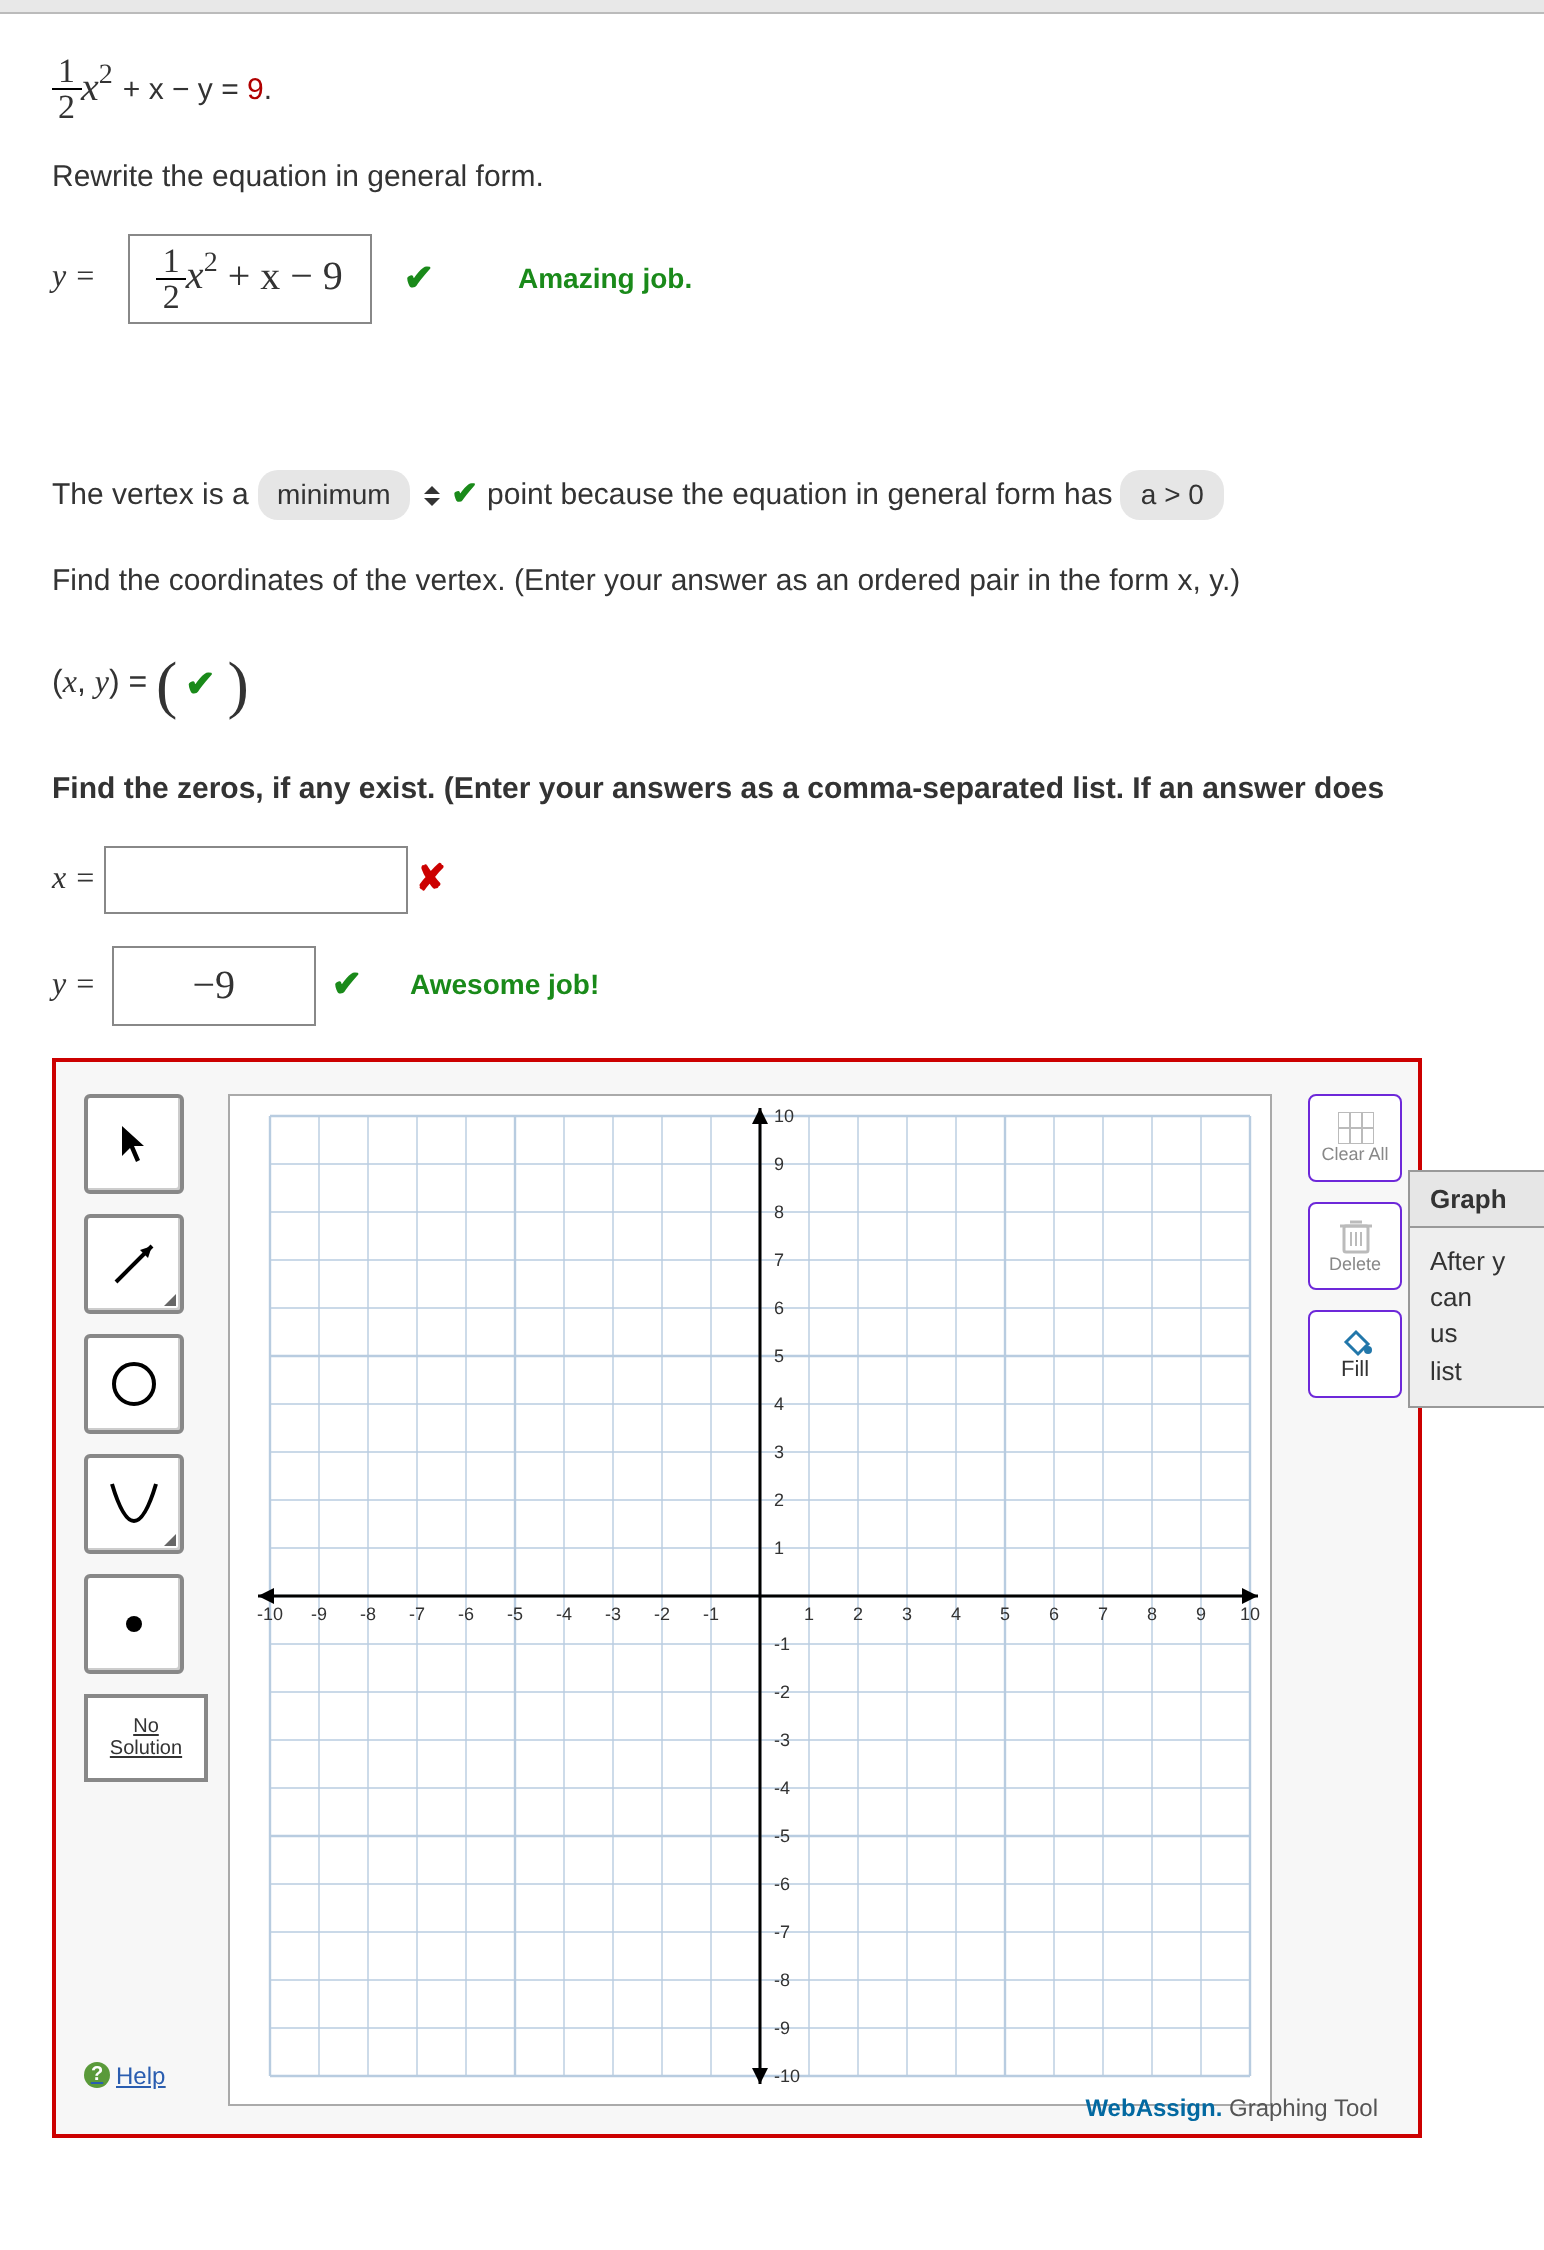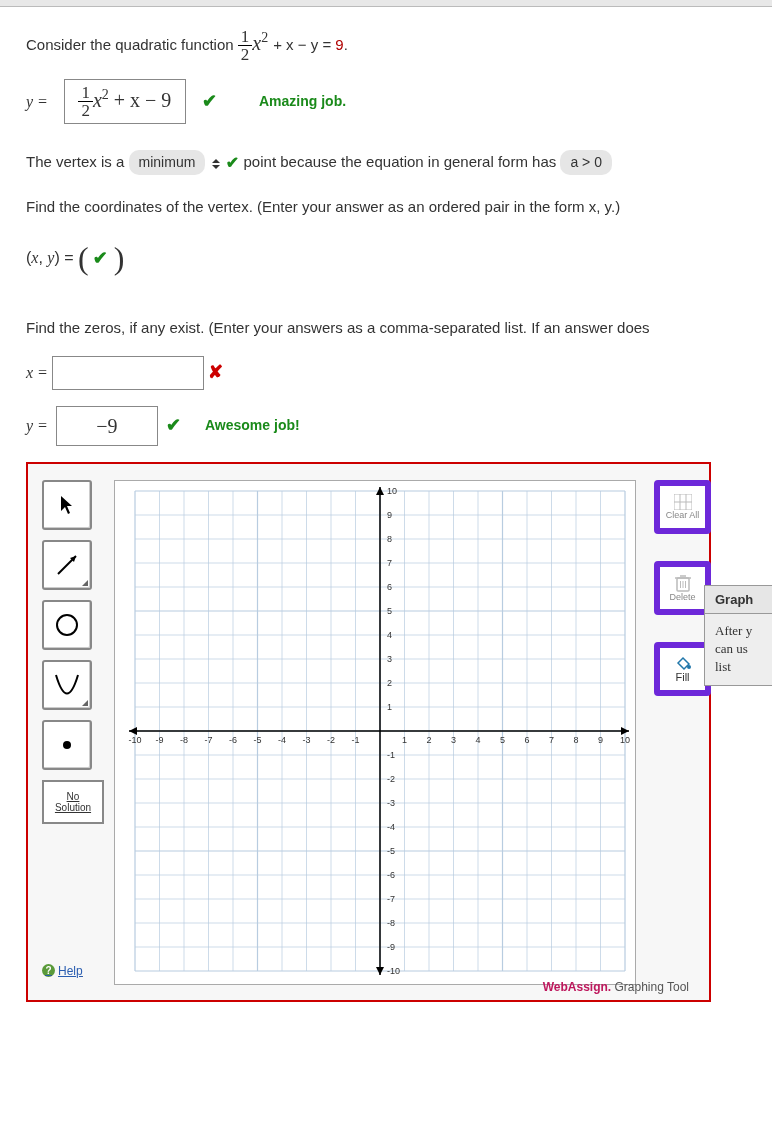--- a/index.html
+++ b/index.html
@@ -32,20 +32,21 @@
     background: #fff;
   }
   .answer-box.narrow { min-width: 80px; }
   .feedback-green { color:#1a8a1a; font-weight:bold; font-size:14px; }
   .chip {
     display:inline-block;
     background:#e6e6e6;
     border-radius: 10px;
     padding: 2px 10px;
     font-size:14px;
+    margin-top:47px;
   }
   .updown{ display:inline-block; width:10px; vertical-align:middle; line-height:0; margin-left:2px;}
   .updown::before{ content:'';display:block;width:0;height:0;border-left:4px solid transparent;border-right:4px solid transparent;border-bottom:4px solid #333;margin-bottom:2px;}
   .updown::after{ content:'';display:block;width:0;height:0;border-left:4px solid transparent;border-right:4px solid transparent;border-top:4px solid #333;}
   .check-icon { color:#1a8a1a; font-size:18px; font-weight:bold; display:inline-block; vertical-align:-12px; margin-left:4px;}
   .check-inline { color:#1a8a1a; font-size:16px; font-weight:bold; vertical-align:middle;}
   .cross-icon { color:#cc0000; font-size:18px; font-weight:bold; display:inline-block; vertical-align:-12px; margin-left:4px;}
   .bigparen { font-family:'Times New Roman',serif; font-size:32px; vertical-align:-6px;}
   .ital { font-style: italic; font-family: 'Times New Roman', serif; }
 
@@ -81,53 +82,53 @@
   .help-icon{
     width:13px;height:13px;border-radius:50%;background:#5a9a3a;color:#fff;
     font-size:10px;font-weight:bold;display:inline-flex;align-items:center;justify-content:center;
   }
   .canvas-wrap{
     position:absolute; left:86px; top:16px;
     border:1px solid #aaa; background:#fff;
   }
   .rightcol{ position:absolute; right:10px; top:16px; width:45px; }
   .rbtn{
-    width:45px;height:42px;border:6px solid #6d28d9;border-radius:4px;background:#fff;
+    width:45px;height:42px;border:1px solid #6d28d9;border-radius:4px;background:#fff;
     display:flex;flex-direction:column;align-items:center;justify-content:center;
-    font-size:9px;color:#888;margin-bottom:27px;
+    font-size:9px;color:#888;margin-bottom:10px;
   }
   .rbtn.fill{ color:#333; font-size:11px;}
   .rbtn svg{display:block;}
   .footer-brand{
     position:absolute; right:20px; bottom:6px; font-size:12px; color:#555;
   }
-  .footer-brand b{ color:#be185d; }
+  .footer-brand b{ color:#0369a1; }
   .side-panel{
     position:absolute; left:704px; top:585px; width:68px;
     border:1px solid #999; background:#eee; font-size:13px;
   }
   .side-panel .hdr{
     border-bottom:1px solid #999; padding:6px 4px 6px 10px; font-weight:bold; background:#e6e6e6;
   }
-  .side-panel .bd{ padding:8px 20px 8px 10px; line-height:1.4;font-family:Liberation Serif, serif; }
+  .side-panel .bd{ padding:8px 20px 8px 10px; line-height:1.4; }
 </style>
 </head>
 <body>
 
 <div class="topbar"></div>
 <div class="content">
 
   <div class="row">
-    <span>Consider the quadratic function </span>
     <span class="math">
       <span class="frac"><span class="num">1</span><span class="den">2</span></span><span class="ital">x</span><span class="sup">2</span>
     </span>
     <span> + x − y = </span><span class="nine-red">9</span><span>.</span>
   </div>
 
+  <div class="row">Rewrite the equation in general form.</div>
   <div class="row" style="display:flex;align-items:center;gap:12px;flex-wrap:wrap;">
     <span class="ital" style="font-size:16px;">y&nbsp;=&nbsp;</span>
     <span class="answer-box">
       <span class="math"><span class="frac"><span class="num">1</span><span class="den">2</span></span><span class="ital">x</span><span class="sup">2</span></span><span class="math"> + x − 9</span>
     </span>
     <span class="check-icon">✔</span>
     <span class="feedback-green" style="margin-left:30px;">Amazing job.</span>
   </div>
 
   <div class="row" style="margin-top:26px;">
@@ -142,21 +143,21 @@
   <div class="row" style="margin-top:20px;">
     <span>Find the coordinates of the vertex. (Enter your answer as an ordered pair in the form x, y.)</span>
   </div>
   <div class="row" style="display:flex;align-items:center;">
     <span style="font-size:16px;">(<span class="ital">x</span>, <span class="ital">y</span>)&nbsp;=&nbsp;</span>
     <span class="bigparen">(</span>
     <span class="check-icon">✔</span>
     <span class="bigparen" style="margin-left:6px;">)</span>
   </div>
 
-  <div class="row" style="margin-top:35px;">Find the zeros, if any exist. (Enter your answers as a comma-separated list. If an answer does</div>
+  <div class="row" style="margin-top:18px;font-weight:bold;">Find the zeros, if any exist. (Enter your answers as a comma-separated list. If an answer does</div>
   <div class="row" style="display:flex;align-items:center;">
     <span class="ital" style="font-size:16px;">x&nbsp;=&nbsp;</span>
     <span class="answer-box" style="min-width:130px;"></span>
     <span class="cross-icon">✘</span>
   </div>
 
   <div class="row" style="display:flex;align-items:center;gap:4px;">
     <span class="ital" style="font-size:16px;">y&nbsp;=&nbsp;</span>
     <span class="answer-box narrow"><span>−9</span></span>
     <span class="check-icon">✔</span>

